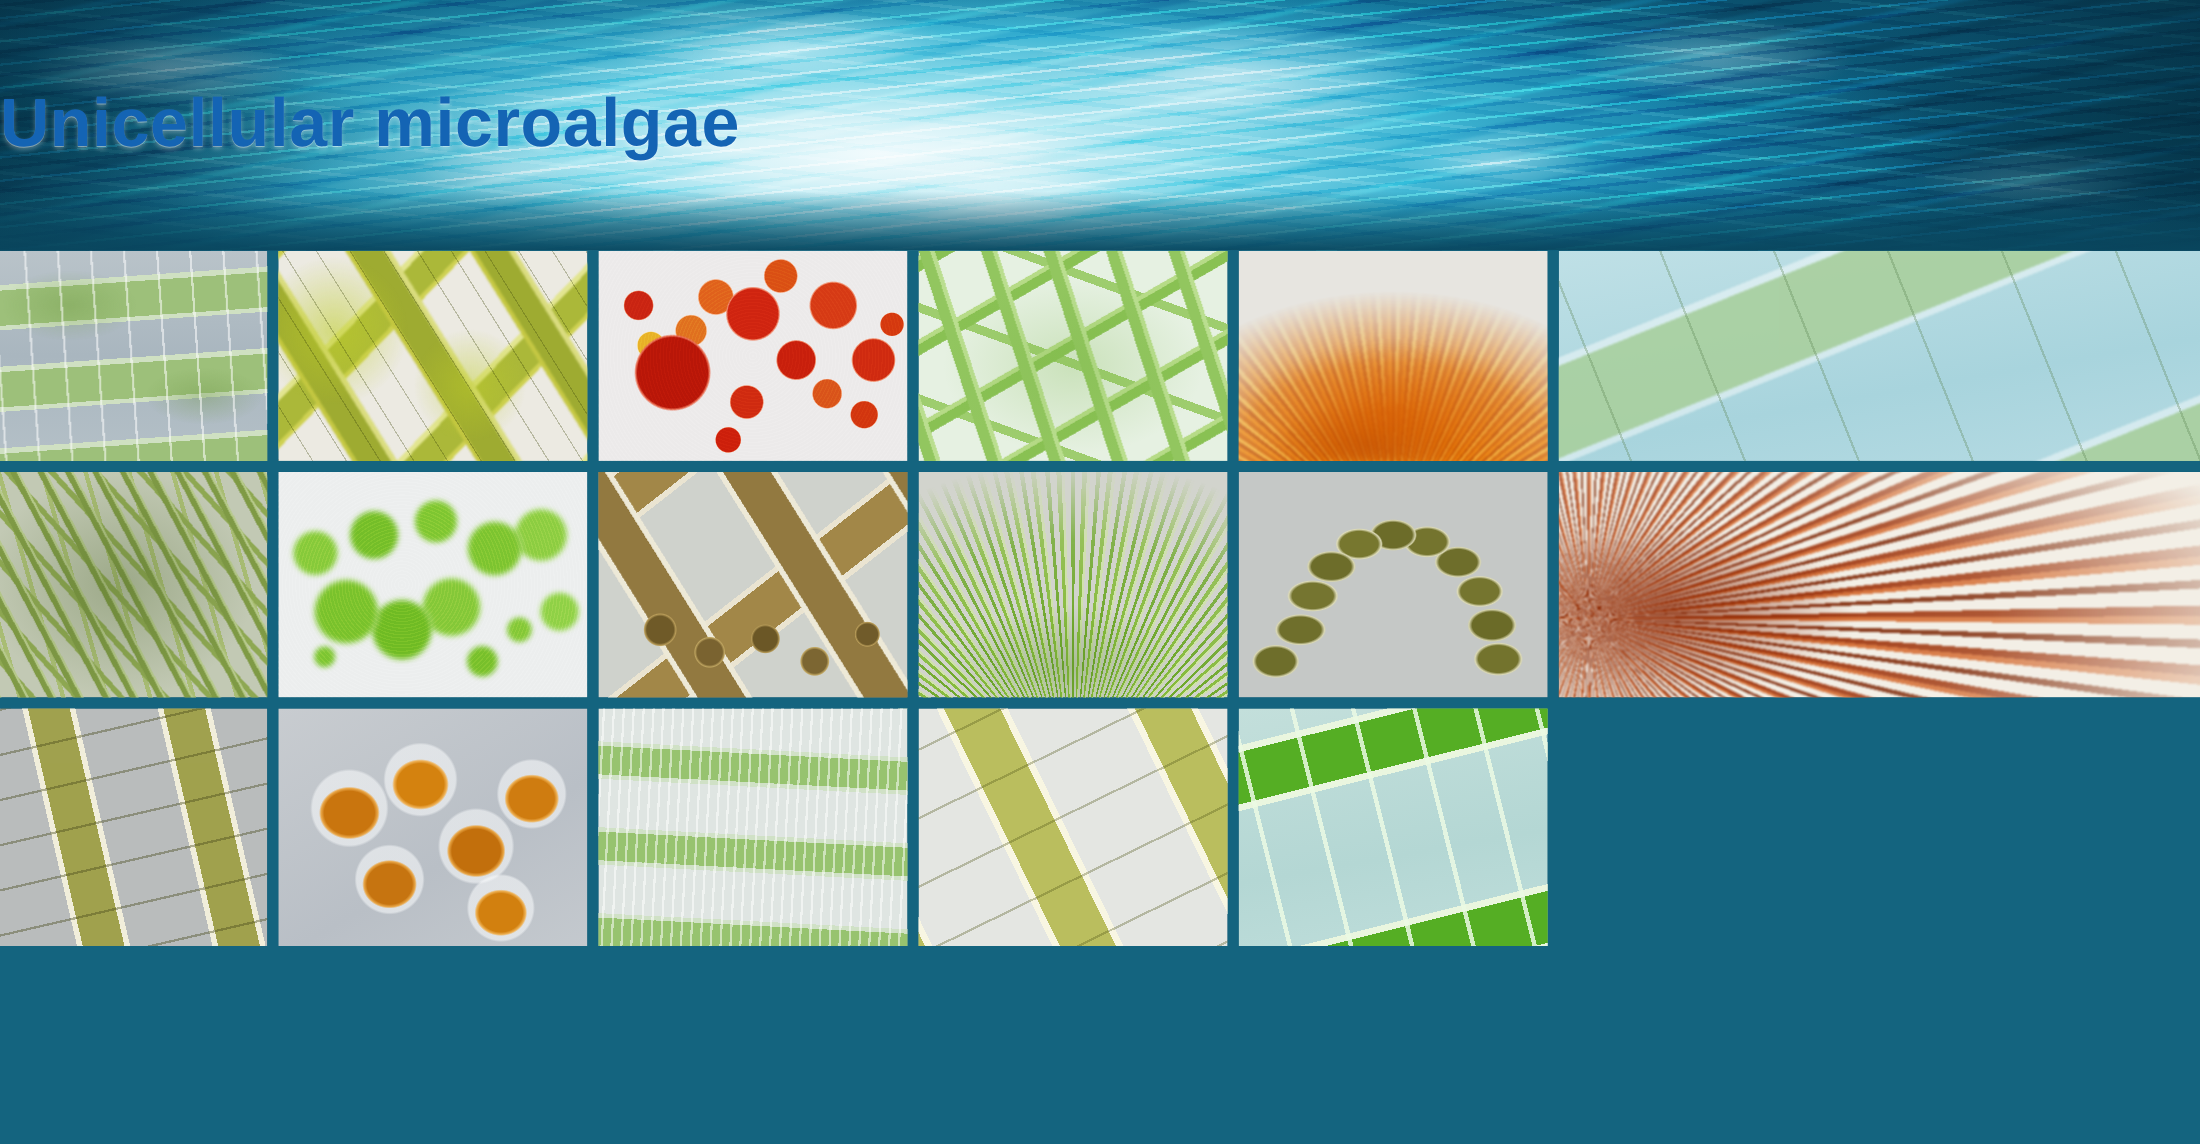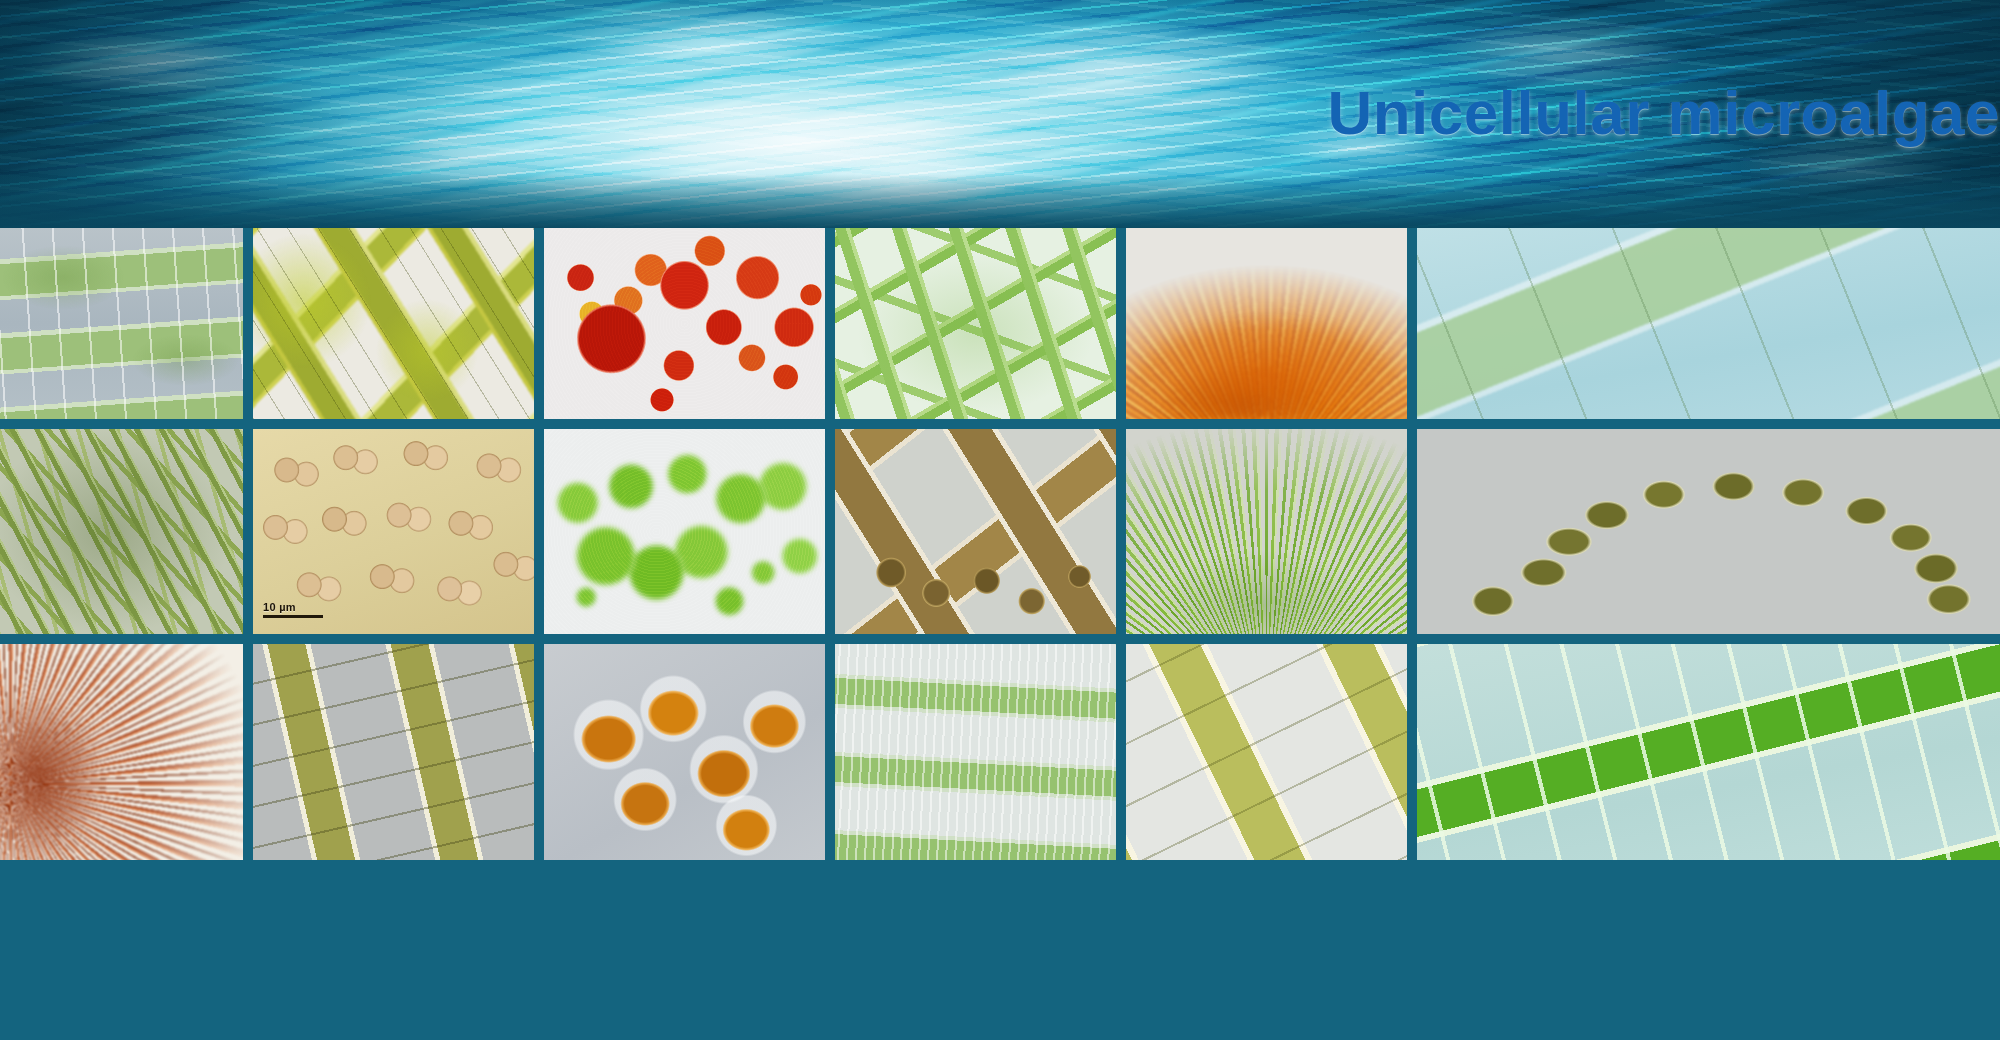--- a/index.html
+++ b/index.html
@@ -72,21 +72,21 @@
       radial-gradient(ellipse 58% 96% at 50% 52%, rgba(0,0,0,0) 38%, rgba(4,44,62,.30) 72%, rgba(3,34,50,.62) 100%),
       linear-gradient(90deg, rgba(5,46,64,.65) 0%, rgba(5,46,64,0) 18%, rgba(5,46,64,0) 82%, rgba(5,46,64,.65) 100%);
   }
   .w-bottom{
     position:absolute; left:0; right:0; bottom:0; height:54px;
     background:linear-gradient(180deg, rgba(10,74,98,0) 0%, rgba(10,74,98,.55) 55%, rgba(9,70,94,.95) 100%);
   }
 
   #hero-title{
     position:absolute; left:0; top:0; width:2000px; height:228px;
-    display:flex; align-items:center; justify-content:flex-end;
+    display:flex; align-items:center; justify-content:flex-start;
     padding-bottom:4px;
   }
   #hero-title .ttl{
     font-size:62px; font-weight:bold; letter-spacing:.5px;
     color:#1464b4;
     text-shadow:0 1px 0 rgba(255,255,255,.35), 0 2px 5px rgba(255,255,255,.30);
     white-space:nowrap;
   }
 
   
@@ -518,27 +518,20 @@
     <div class="art t-orange-tuft"></div>
   </div>
   <div class="cell">
     <div class="art t-cyan-tube"></div>
   </div>
 
   <div class="cell">
     <div class="art t-fine-diag"></div>
   </div>
   <div class="cell">
-    <div class="art t-tan-pairs"></div>
-    <div class="scalebar">
-      <span>10 µm</span>
-      <span class="bar"></span>
-    </div>
-  </div>
-  <div class="cell">
     <div class="art t-green-spheres"></div>
   </div>
   <div class="cell">
     <div class="art t-brown-seg"></div>
   </div>
   <div class="cell">
     <div class="art t-green-tuft"></div>
   </div>
   <div class="cell">
     <div class="art t-chain-arc"></div>

